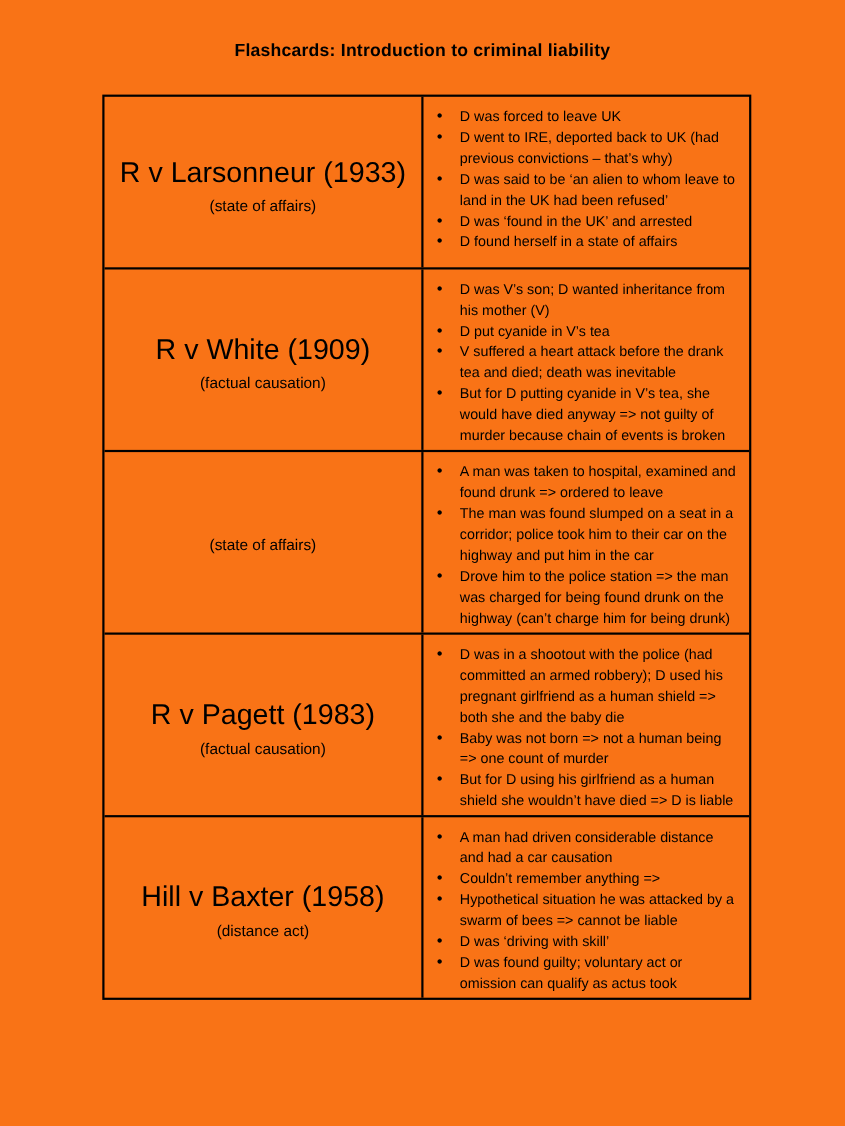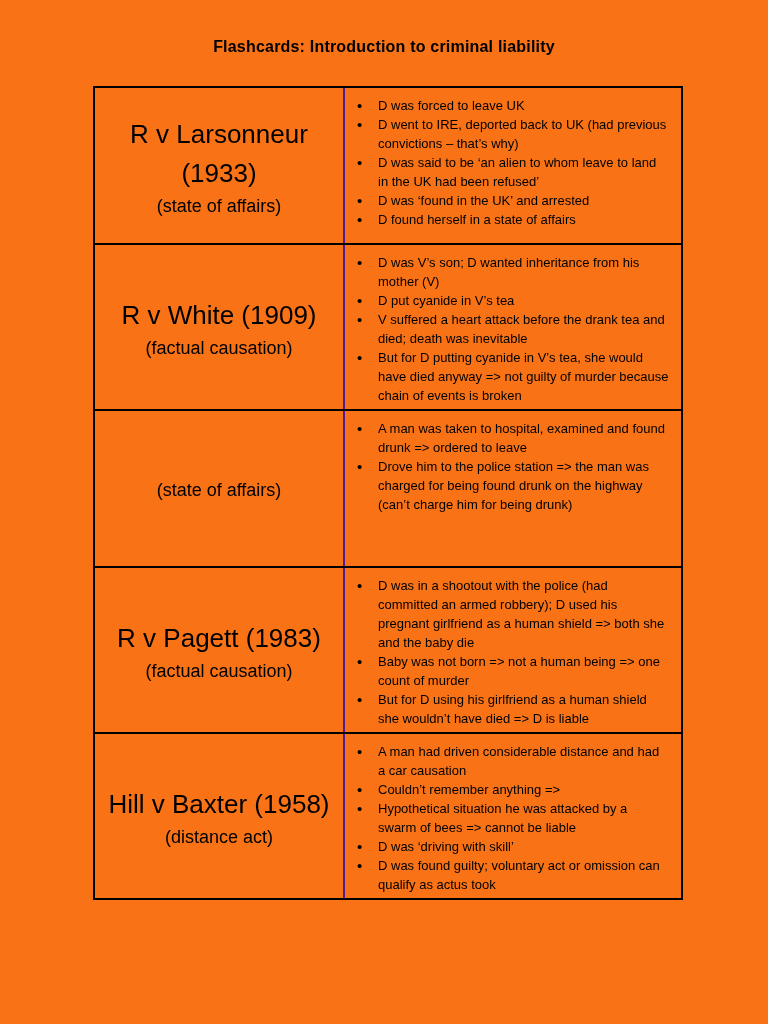--- a/index.html
+++ b/index.html
@@ -29,36 +29,36 @@
     width: 590px;
     border: 2px solid #000000;
   }
   .card-row {
     display: flex;
     min-height: 157px;
     border-bottom: 2px solid #000000;
   }
   .card-row:last-child { border-bottom: none; }
   .case-cell {
-    width: 250px;
-    border-right: 2px solid #4c1d95;
+    width: 290px;
+    border-right: 2px solid #000000;
     display: flex;
     flex-direction: column;
     align-items: center;
     justify-content: center;
     text-align: center;
     padding: 6px 10px;
   }
   .case-name {
     font-size: 26px;
     line-height: 1.5;
     color: #000000;
   }
   .case-category {
-    font-size: 18px;
+    font-size: 14px;
     margin-top: 3px;
     color: #000000;
   }
   .notes-cell {
     flex: 1;
     padding: 8px 12px 4px 0;
   }
   .bullet-list {
     list-style: none;
   }
@@ -117,20 +117,21 @@
       </div>
     </div>
 
     <div class="card-row">
       <div class="case-cell">
         <div class="case-category">(state of affairs)</div>
       </div>
       <div class="notes-cell">
         <ul class="bullet-list">
           <li>A man was taken to hospital, examined and found drunk =&gt; ordered to leave</li>
+          <li>The man was found slumped on a seat in a corridor; police took him to their car on the highway and put him in the car</li>
           <li>Drove him to the police station =&gt; the man was charged for being found drunk on the highway (can’t charge him for being drunk)</li>
         </ul>
       </div>
     </div>
 
     <div class="card-row">
       <div class="case-cell">
         <div class="case-name">R v Pagett (1983)</div>
         <div class="case-category">(factual causation)</div>
       </div>

